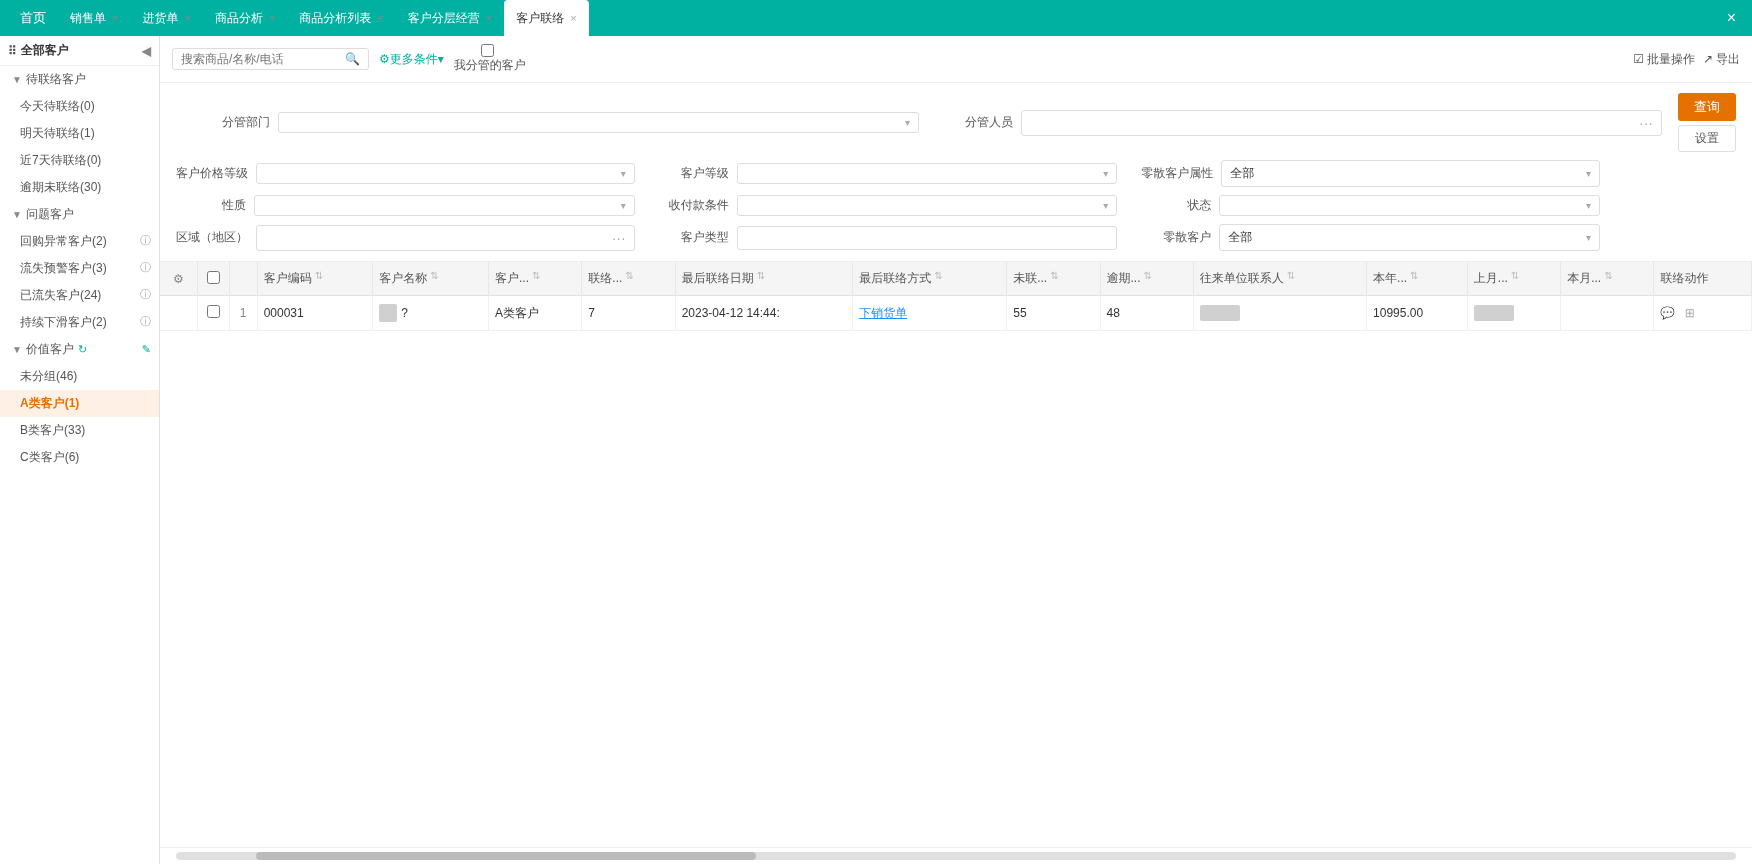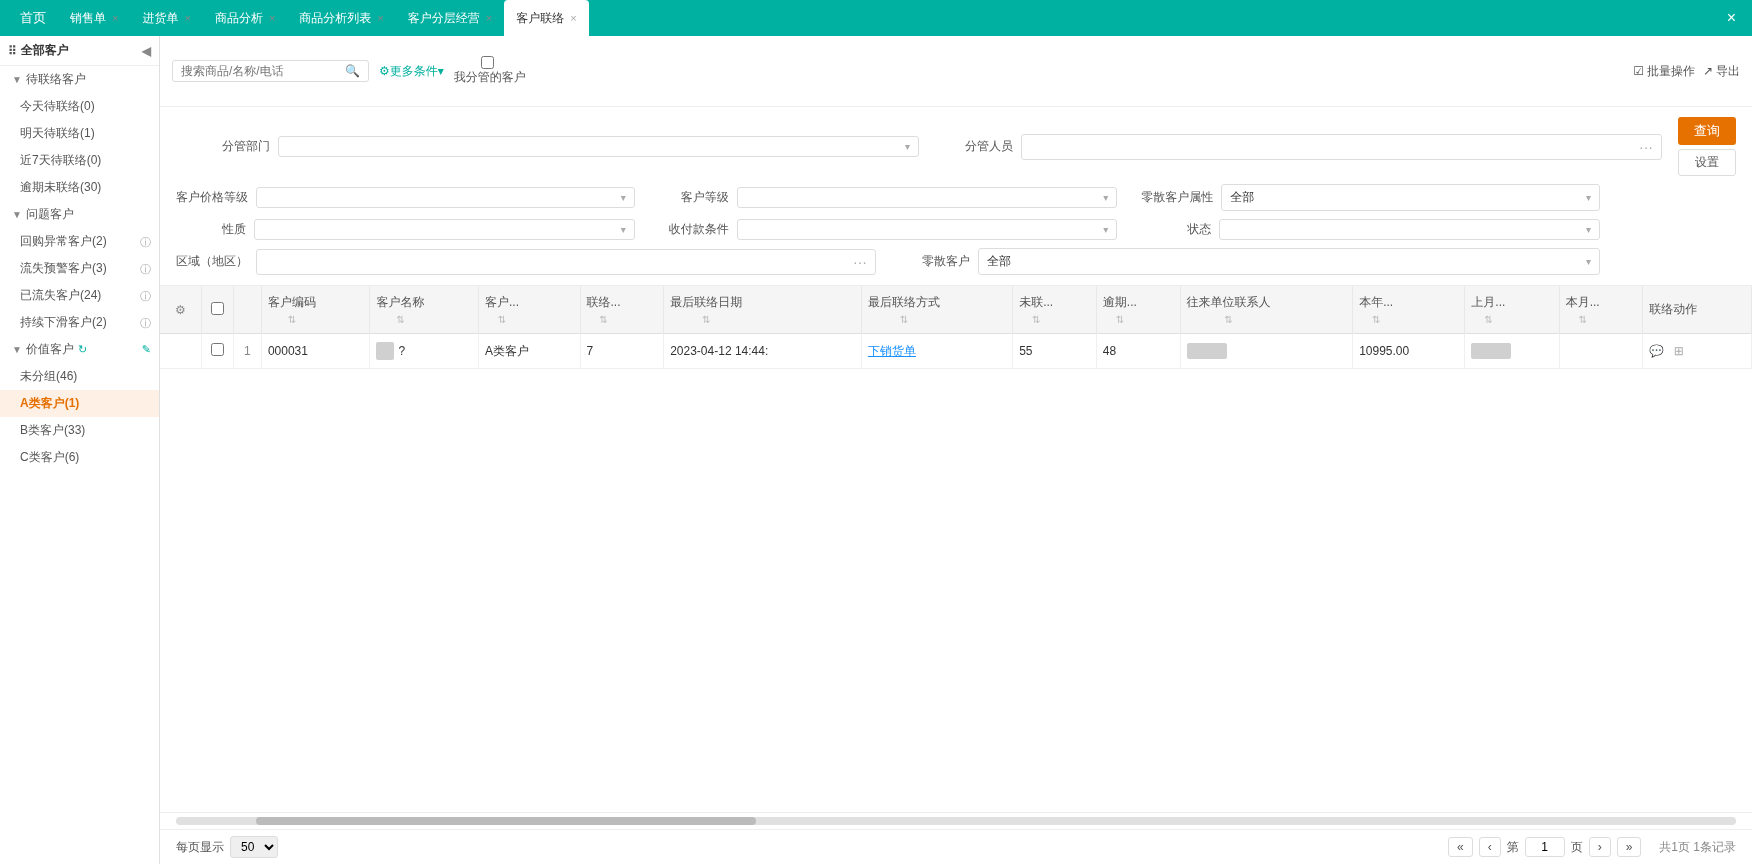--- a/index.html
+++ b/index.html
@@ -50,33 +50,33 @@
     .sidebar-group-header {
       display: flex; align-items: center; padding: 5px 8px 5px 12px;
       color: #555; cursor: pointer; font-size: 12px;
     }
     .sidebar-group-header .arrow { margin-right: 4px; font-size: 10px; color: #888; }
     .sidebar-group-header .edit-icon { margin-left: auto; color: #00b0a0; font-size: 11px; }
     .sidebar-group-header .refresh-icon { margin-left: 3px; color: #00b0a0; font-size: 11px; }
 
     .sidebar-item {
       padding: 5px 8px 5px 20px; color: #555; cursor: pointer; font-size: 12px;
-      display: flex; align-items: flex-end;
+      display: flex; align-items: flex-start;
     }
     .sidebar-item.active { background: #fff0e6; color: #e67000; font-weight: bold; }
     .sidebar-item .info-icon { margin-left: auto; color: #aaa; font-size: 11px; }
 
     
     .content-area {
       flex: 1; display: flex; flex-direction: column; overflow: hidden; background: #f5f5f5;
     }
 
     
     .filter-bar {
-      background: white; padding: 20px 12px; display: flex; align-items: center;
+      background: white; padding: 8px 12px; display: flex; align-items: center;
       border-bottom: 1px solid #eee; flex-shrink: 0;
     }
     .filter-search {
       display: flex; align-items: center; border: 1px solid #ddd;
       border-radius: 3px; padding: 3px 8px; margin-right: 10px;
       background: white;
     }
     .filter-search input { border: none; outline: none; font-size: 12px; width: 160px; }
     .filter-search .s-icon { color: #00b0a0; margin-left: 4px; cursor: pointer; }
     .more-filters {
@@ -130,21 +130,21 @@
       width: 100%; border-collapse: collapse; font-size: 12px;
     }
     table thead tr {
       background: #f5f5f5; border-bottom: 1px solid #e0e0e0;
     }
     table thead th {
       padding: 8px 6px; text-align: left; color: #555; font-weight: normal;
       border-right: 1px solid #e8e8e8; white-space: nowrap;
       position: sticky; top: 0; background: #f5f5f5; z-index: 1;
     }
-    table thead th .col-sort { display: inline-flex; align-items: center; gap: 3px; flex-direction: column; }
+    table thead th .col-sort { display: inline-flex; align-items: flex-start; gap: 3px; }
     table thead th .sort-arrows { color: #bbb; font-size: 10px; }
     table tbody tr { border-bottom: 1px solid #f0f0f0; }
     table tbody td { padding: 8px 6px; color: #333; border-right: 1px solid #f0f0f0; }
     .settings-col { text-align: center; color: #888; cursor: pointer; }
     .link-cell { color: #1890ff; text-decoration: underline; cursor: pointer; }
 
     
     .pagination-bar {
       background: white; border-top: 1px solid #eee; padding: 6px 16px;
       display: flex; align-items: center; flex-shrink: 0;
@@ -389,20 +389,24 @@
         <div style="width:120px; margin-left:16px;"></div>
       </div>
 
       <div class="filter-row" style="margin-bottom:0;">
         <div class="filter-cell">
           <label>区域（地区）</label>
           <div class="filter-select">
             <span></span>
             <span class="select-dots">···</span>
           </div>
+        </div>
+        <div class="filter-cell" style="margin-left:24px;">
+          <label>客户类型</label>
+          <input class="filter-input" type="text" style="">
         </div>
         <div class="filter-cell" style="margin-left:24px;">
           <label>零散客户</label>
           <div class="filter-select">
             <span>全部</span>
             <span class="select-arrow">▾</span>
           </div>
         </div>
         <div style="width:120px; margin-left:16px;"></div>
       </div>
@@ -532,32 +536,14 @@
         </tbody>
       </table>
     </div>
 
     <div class="scrollbar-area">
       <div class="horiz-scroll">
         <div class="horiz-scroll-thumb"></div>
       </div>
     </div>
 
-    <div class="pagination-bar">
-      <div class="page-size">
-        <span>每页显示</span>
-        <select>
-          <option>50</option>
-        </select>
-      </div>
-      <div class="page-nav">
-        <button>«</button>
-        <button>‹</button>
-        <span>第</span>
-        <input class="page-input" type="text" value="1" style="">
-        <span>页</span>
-        <button>›</button>
-        <button>»</button>
-        <span class="total-records">共1页 1条记录</span>
-      </div>
-    </div>
   </div>
 </div>
 
 </body></html>

